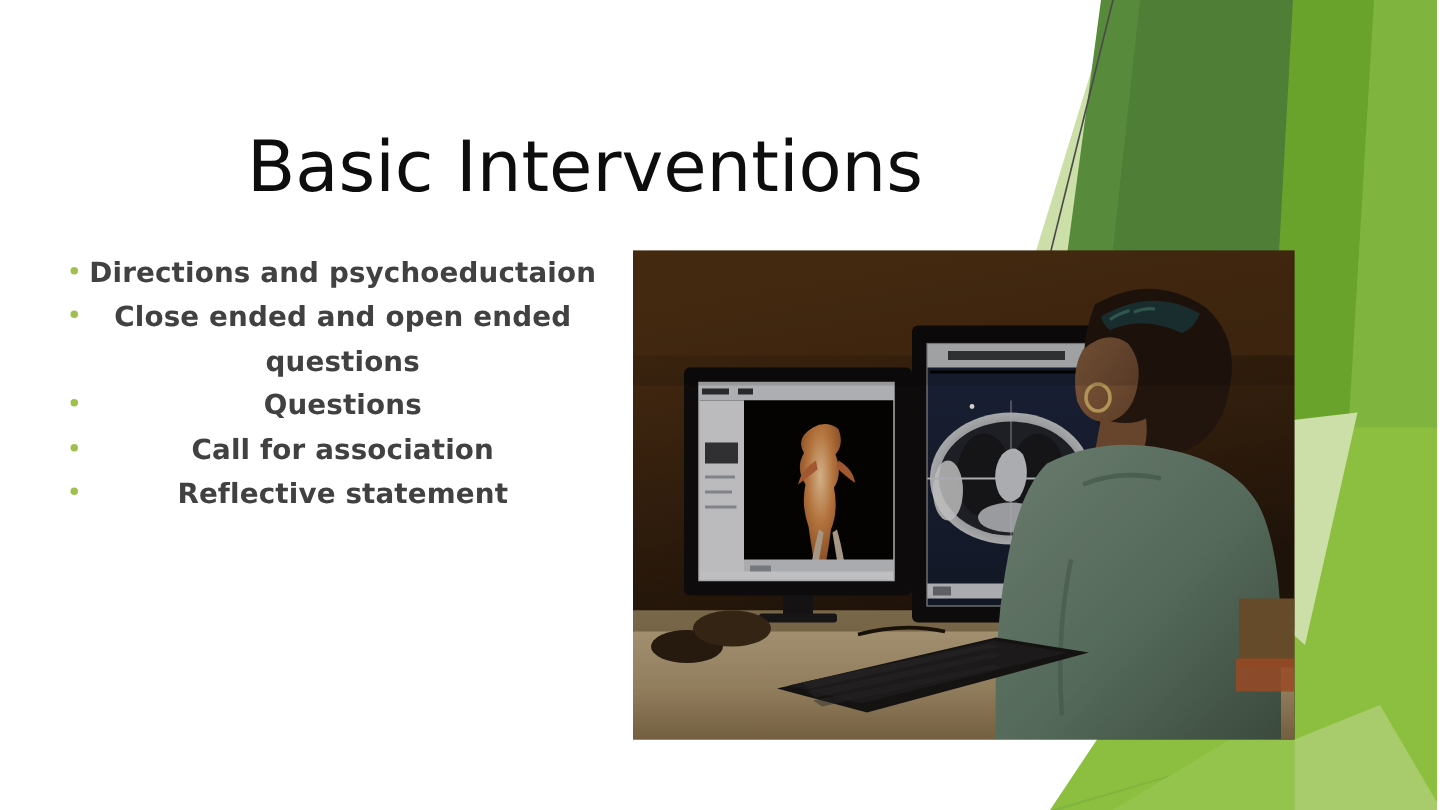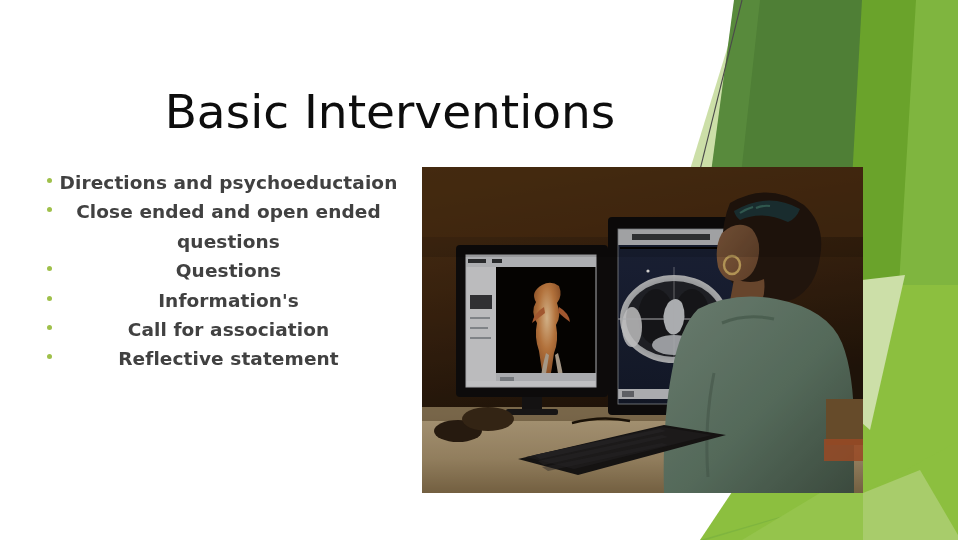--- a/index.html
+++ b/index.html
@@ -116,24 +116,20 @@
       <span class="bullet-dot"></span>
       <span>Directions and psychoeductaion</span>
     </li>
     <li class="bullet-item">
       <span class="bullet-dot"></span>
       <span>Close ended and open ended questions</span>
     </li>
     <li class="bullet-item">
       <span class="bullet-dot"></span>
       <span>Questions</span>
-    </li>
-    <li class="bullet-item">
-      <span class="bullet-dot"></span>
-      <span>Information's</span>
     </li>
     <li class="bullet-item">
       <span class="bullet-dot"></span>
       <span>Call for association</span>
     </li>
     <li class="bullet-item">
       <span class="bullet-dot"></span>
       <span>Reflective statement</span>
     </li>
   </ul>

